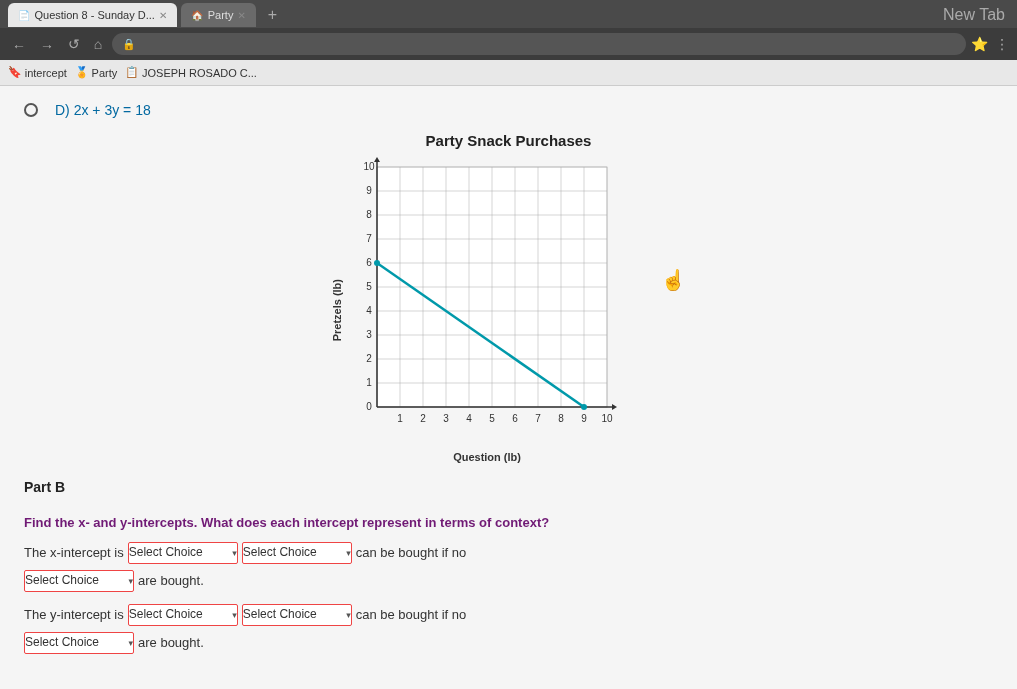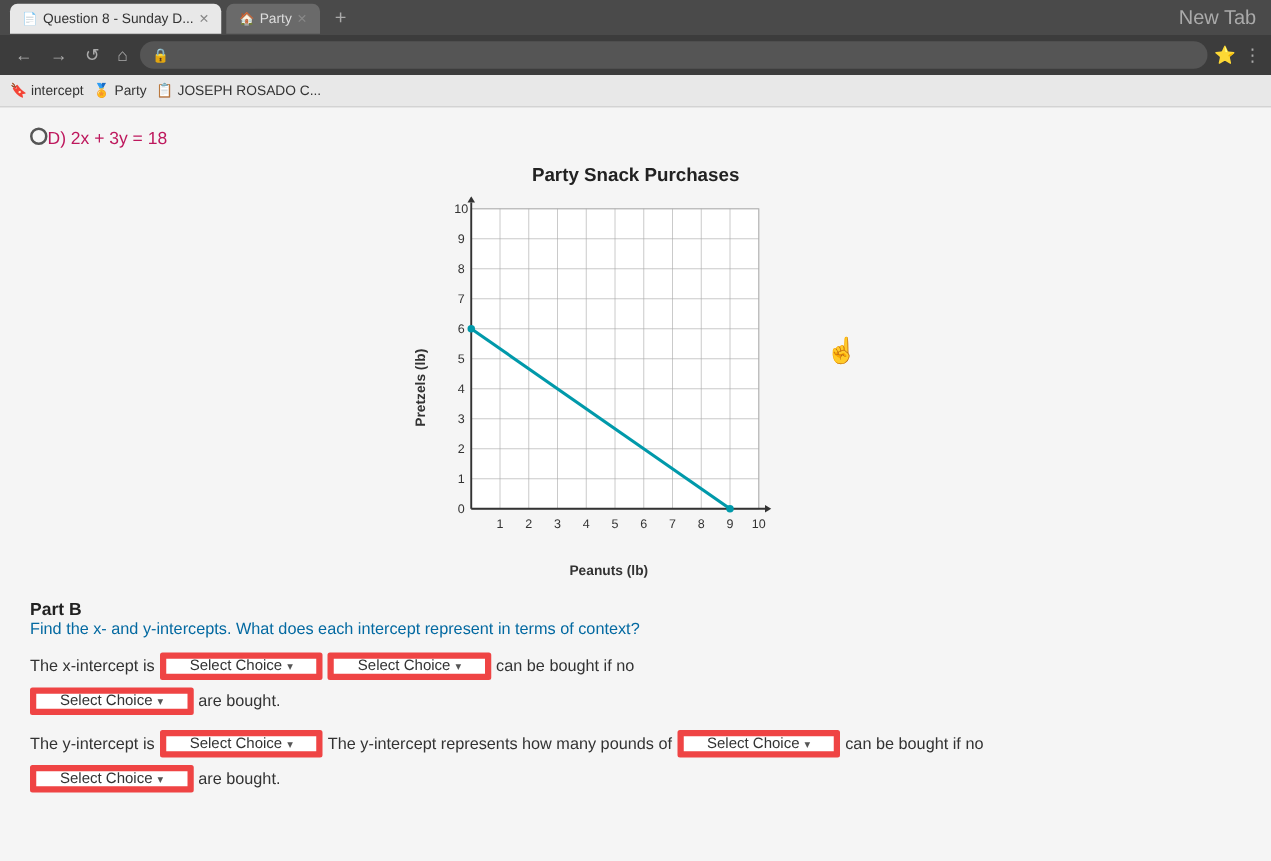--- a/index.html
+++ b/index.html
@@ -91,25 +91,25 @@
       margin: 0 auto;
       padding: 16px 24px;
       height: calc(689px - 86px);
       overflow-y: auto;
       position: relative;
     }
 
     
     .option-row {
       display: flex;
-      align-items: flex-start;
-      gap: 0;
+      align-items: center;
+      gap: 17px;
       margin-bottom: 14px;
       font-size: 14px;
-      color: #be185d;
+      color: #0369a1;
     }
     .radio-circle {
       width: 14px;
       height: 14px;
       border-radius: 50%;
       border: 2px solid #555;
       display: inline-block;
       flex-shrink: 0;
     }
 
@@ -152,43 +152,44 @@
     }
 
     
     .part-b-section {
       margin-top: 16px;
     }
     .part-b-title {
       font-size: 14px;
       font-weight: bold;
       color: #222;
-      margin-bottom: 0;
+      margin-bottom: 20px;
     }
     .part-b-question {
       font-size: 13px;
-      color: #0369a1;
+      color: #701a75;
       margin-bottom: 12px;
+      font-weight: bold;
     }
 
     
     .intercept-row {
       font-size: 13px;
       color: #333;
       display: flex;
       flex-wrap: wrap;
       align-items: center;
       gap: 4px;
       margin-bottom: 6px;
       line-height: 1.6;
     }
     .select-dropdown {
-      border: 5px solid #ef4444;
+      border: 1px solid #ef4444;
       background: white;
-      padding: 2px 19px;
+      padding: 2px 0;
       font-size: 12px;
       border-radius: 2px;
       cursor: pointer;
       display: inline-flex;
       align-items: center;
       gap: 4px;
       min-width: 110px;
       height: 22px;
     }
     .select-dropdown .chevron {
@@ -316,21 +317,21 @@
           <polygon points="265,247 270,250 265,253" fill="#333"></polygon>
           <line x1="30" y1="250" x2="30" y2="5" stroke="#333" stroke-width="1.5"></line>
           <polygon points="27,5 30,0 33,5" fill="#333"></polygon>
 
           <line x1="30" y1="106" x2="237" y2="250" stroke="#0099aa" stroke-width="2.5"></line>
 
           <circle cx="30" cy="106" r="3" fill="#0099aa"></circle>
 
           <circle cx="237" cy="250" r="3" fill="#0099aa"></circle>
         </svg>
-        <div class="x-axis-label">Peanuts (lb)</div>
+        <div class="x-axis-label">Question (lb)</div>
       </div>
 
       <div style="display:flex; align-items:center; padding-left:30px; padding-bottom:60px;">
         <span class="cursor-icon" style="margin-left:0;">☝</span>
       </div>
     </div>
   </div>
 
   <div class="part-b-section">
     <div class="part-b-title">Part B</div>
@@ -356,21 +357,20 @@
       </div>
       <span>are bought.</span>
     </div>
 
     <div class="intercept-row">
       <span>The y-intercept is</span>
       <div class="select-dropdown">
         <span>Select Choice</span>
         <span class="chevron">▾</span>
       </div>
-      <span>The y-intercept represents how many pounds of</span>
       <div class="select-dropdown">
         <span>Select Choice</span>
         <span class="chevron">▾</span>
       </div>
       <span>can be bought if no</span>
     </div>
 
     <div class="intercept-row">
       <div class="select-dropdown">
         <span>Select Choice</span>

